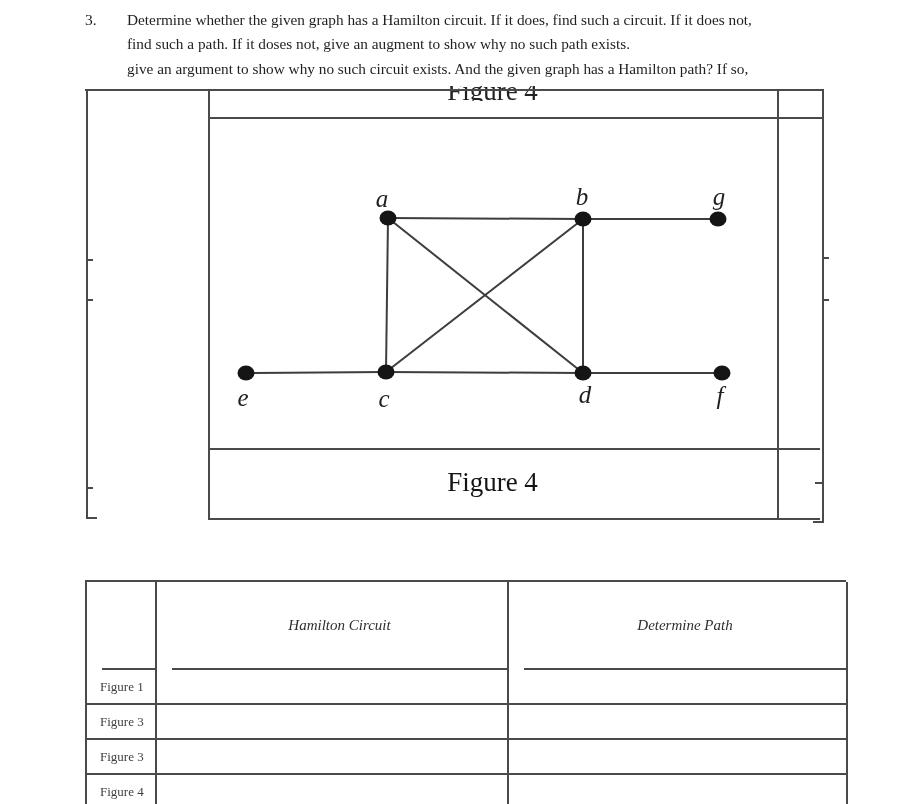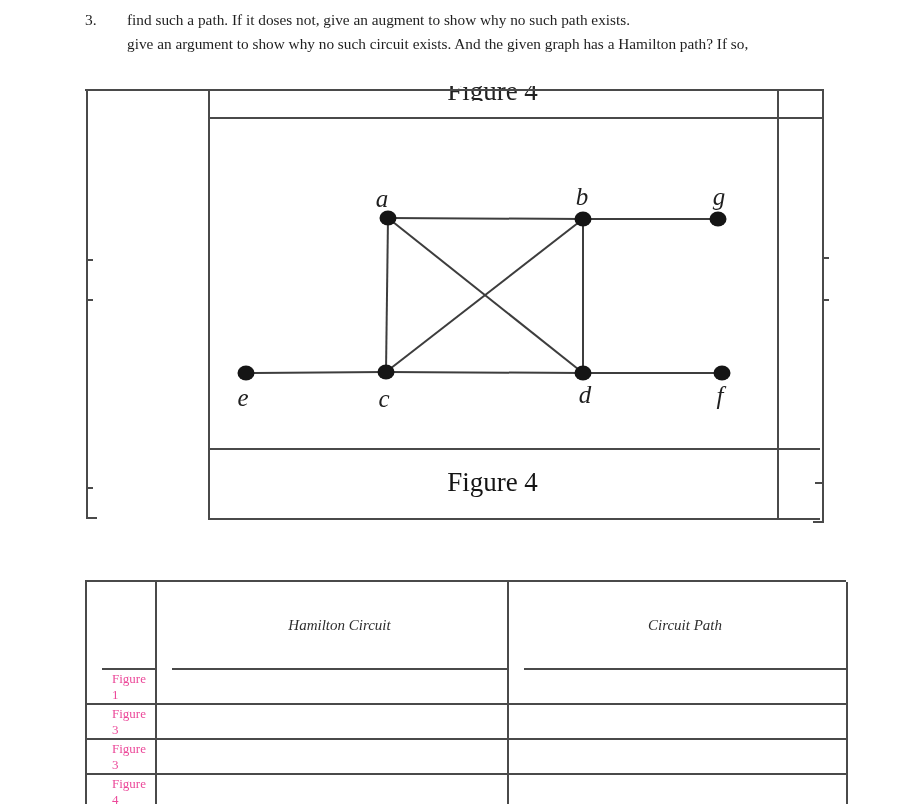--- a/index.html
+++ b/index.html
@@ -54,28 +54,29 @@
   .answer-table .cell {
     border-right:2px solid #4a4a4a;
     border-bottom:2px solid #4a4a4a;
     display:flex; align-items:center;
   }
   .answer-table .hdr {
     justify-content:center;
     font-style:italic; font-size:15px; color:#2e2e2e;margin-left:15px;
   }
   .answer-table .rowlabel {
-    padding-left:25px; font-size:13px; color:#ec4899;
+    padding-left:13px; font-size:13px; color:#404040;
   }
 </style>
 </head>
 <body>
 
 <div class="problem-number">3.</div>
 <div class="problem-text">
+  <div class="pline">Determine whether the given graph has a Hamilton circuit. If it does, find such a circuit. If it does not,</div>
   <div class="pline">find such a path. If it doses not, give an augment to show why no such path exists.</div>
   <div class="pline">give an argument to show why no such circuit exists. And the given graph has a Hamilton path? If so,</div>
 </div>
 
 <div class="top-caption-clip">
   <span>Figure 4</span>
 </div>
 
 <div class="hl" style="left:85px;  top:89px;  width:737px;"></div>
 <div class="hl" style="left:208px; top:117px; width:614px;"></div>
@@ -119,21 +120,21 @@
     <text x="377" y="286" text-anchor="middle" font-family="&quot;Liberation Serif&quot;, serif" font-style="italic" font-size="25" fill="#1f1f1f">d</text>
     <ellipse cx="514" cy="256" rx="8.5" ry="7.5" fill="#151515"></ellipse>
     <text x="512" y="287" text-anchor="middle" font-family="&quot;Liberation Serif&quot;, serif" font-style="italic" font-size="25" fill="#1f1f1f">f</text>
   </svg>
 
 <div class="fig-caption">Figure 4</div>
 
 <div class="answer-table">
   <div class="cell hdr"></div>
   <div class="cell hdr">Hamilton Circuit</div>
-  <div class="cell hdr">Circuit Path</div>
+  <div class="cell hdr">Determine Path</div>
 
   <div class="cell rowlabel">Figure 1</div>
   <div class="cell"></div>
   <div class="cell"></div>
 
   <div class="cell rowlabel">Figure 3</div>
   <div class="cell"></div>
   <div class="cell"></div>
 
   <div class="cell rowlabel">Figure 3</div>

